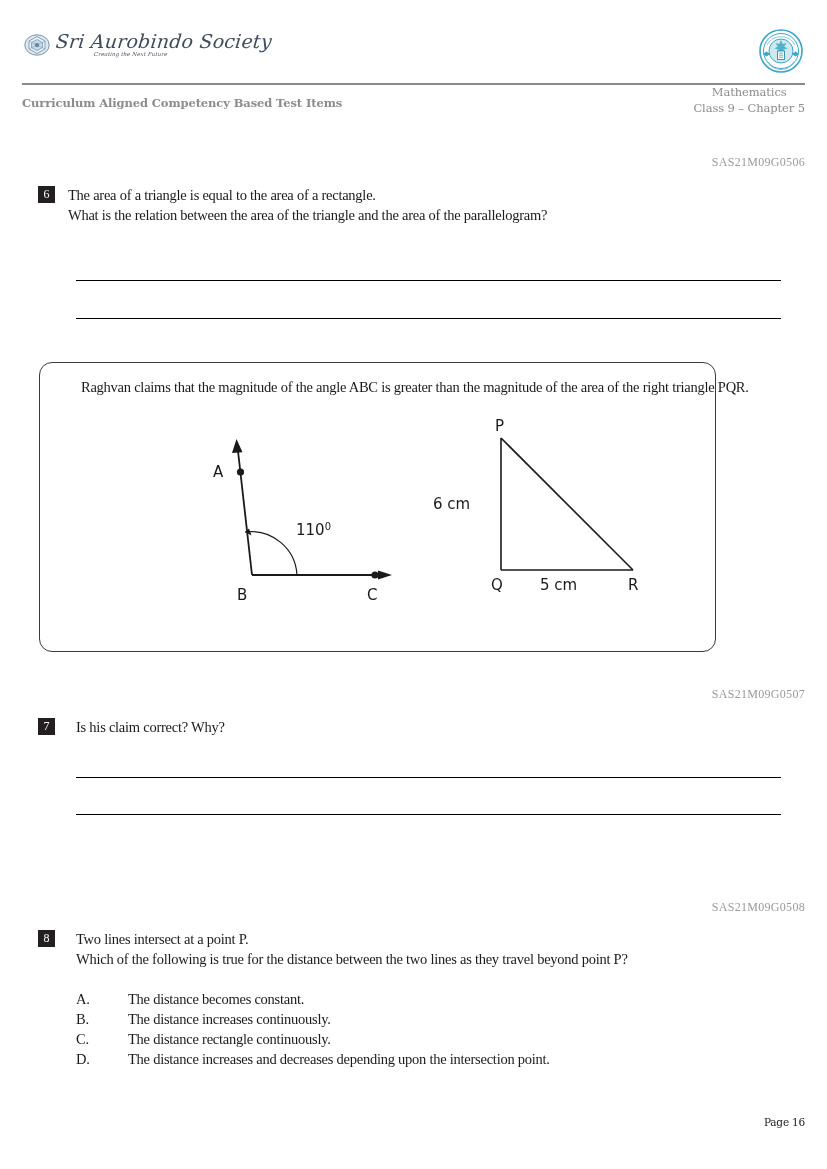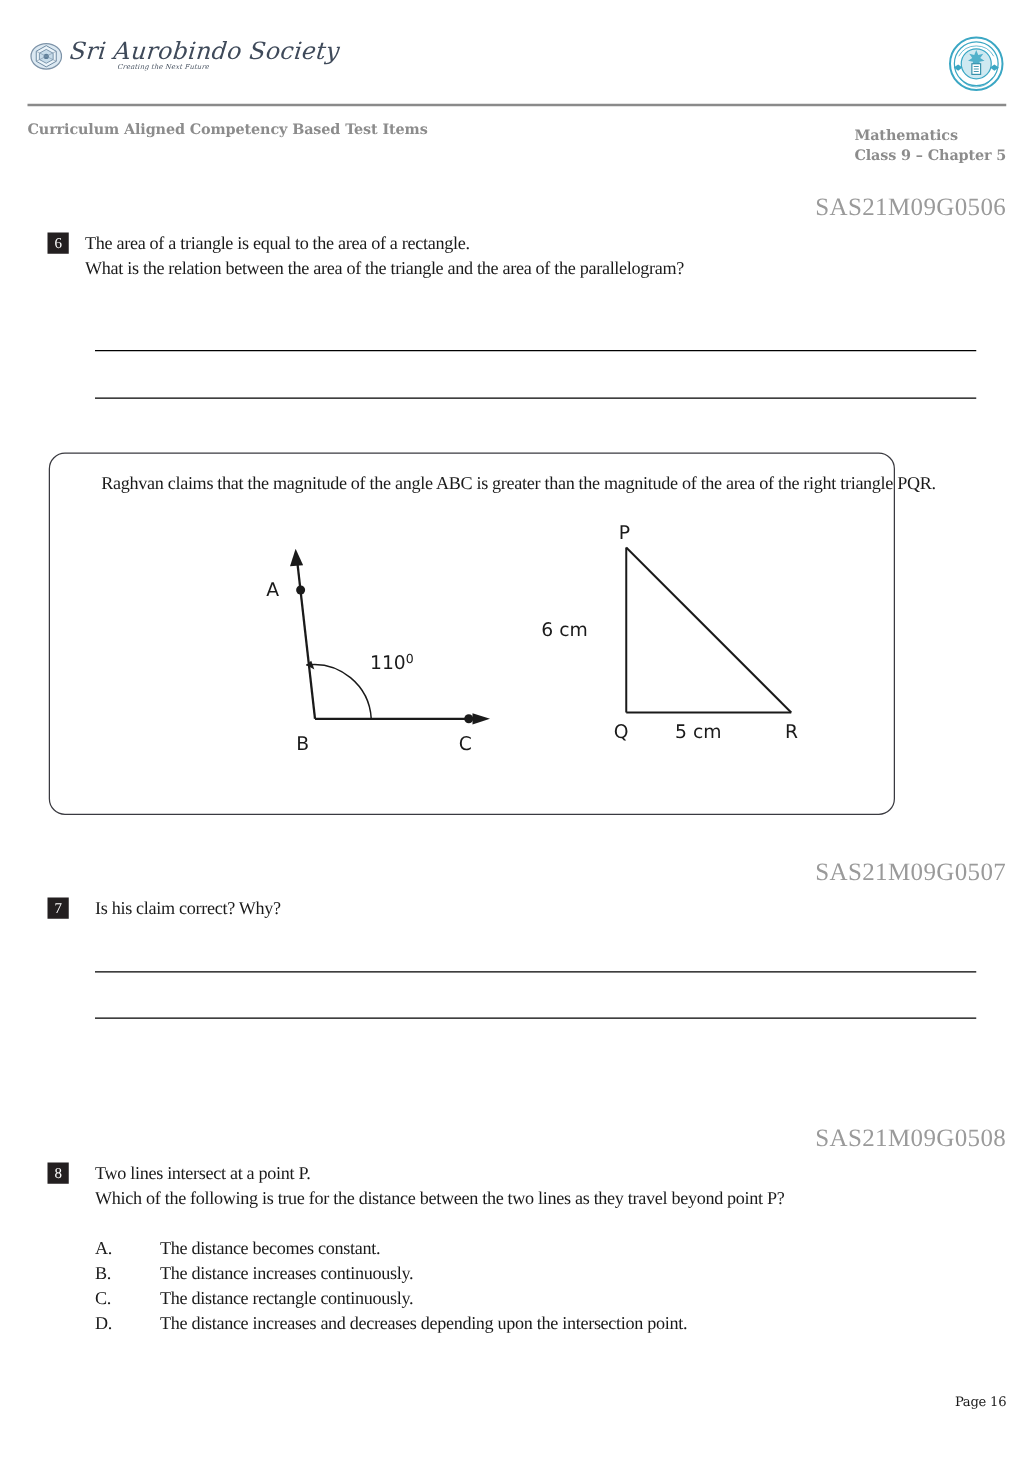--- a/index.html
+++ b/index.html
@@ -79,36 +79,36 @@
     top: 96px;
     font-family: "DejaVu Serif", serif;
     font-weight: bold;
     font-size: 11.5px;
     color: #8c8c8c;
     letter-spacing: -0.1px;
   }
   .hdr-right {
     position: absolute;
     right: 22px;
-    top: 100px;
-    text-align: left;
-    font-family: "DejaVu Serif", serif;
-    font-weight: bold;
+    top: 84px;
+    text-align: center;
+    font-family: "DejaVu Serif", serif;
+    font-weight: normal;
     font-size: 11.5px;
     color: #8c8c8c;
     line-height: 16px;
     letter-spacing: -0.1px;
   }
 
   
   .item-code {
     position: absolute;
     right: 22px;
     font-family: "Liberation Serif", serif;
-    font-size: 20px;
+    font-size: 12px;
     color: #9a9a9a;
     letter-spacing: 0.3px;
   }
 
   
   .qnum {
     position: absolute;
     width: 17px;
     height: 17px;
     background: #231f20;

